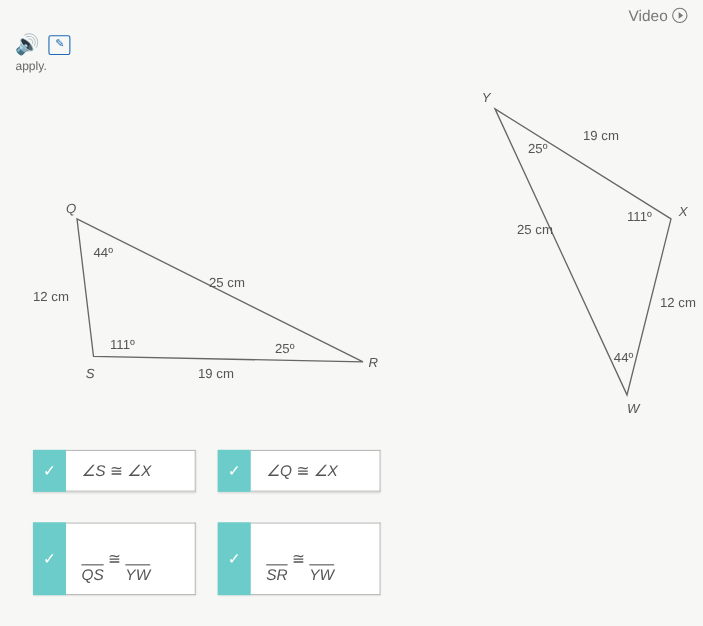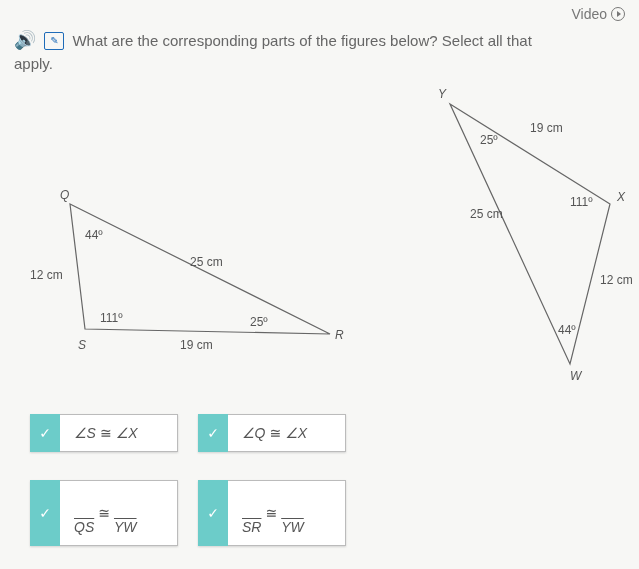--- a/index.html
+++ b/index.html
@@ -33,21 +33,21 @@
     font-size: 15px;
     line-height: 1.4;
     color: #666;
   }
   .sound-icon { color: #1e6bb8; font-size: 18px; }
   .scribble-icon {
     width: 20px; height: 18px; border: 1px solid #1e6bb8; border-radius: 2px;
     font-size: 10px; color: #1e6bb8; display: inline-flex; align-items: center; justify-content: center;
   }
   .hdr-text { display: inline; }
-  .apply { padding: 2px 14px 0; font-size: 15px; color: #666; }
+  .apply { padding: 2px 14px 0; font-size: 11px; color: #666; }
 
   .figure-area { position: relative; width: 100%; height: 320px; margin-top: 12px; }
   svg.tri { position: absolute; overflow: visible; }
   svg text { font-family: Arial, sans-serif; font-size: 12px; fill: #555; }
   svg .lbl-vert { font-style: italic; }
   svg line, svg path.side { stroke: #666; stroke-width: 1.2; fill: none; }
 
   .answers {
     display: flex;
     flex-wrap: wrap;
@@ -94,21 +94,20 @@
     <span>Video</span>
     <span class="play-circle">
         <span class="play-tri"></span>
       </span>
   </div>
 </div>
 
 <div class="header">
   <span class="sound-icon">🔊</span>
   <span class="scribble-icon">✎</span>
-  <span class="hdr-text">What are the corresponding parts of the figures below? Select all that</span>
 </div>
 <div class="apply">apply.</div>
 
 <div class="figure-area">
 
   <svg class="tri" style="left:30px; top:110px;" width="320" height="180">
 
     <path class="side" d="M 40 10 L 55 135 L 300 140 Z"></path>
     <text class="lbl-vert" x="30" y="5">Q</text>
     <text class="lbl-vert" x="48" y="155">S</text>

